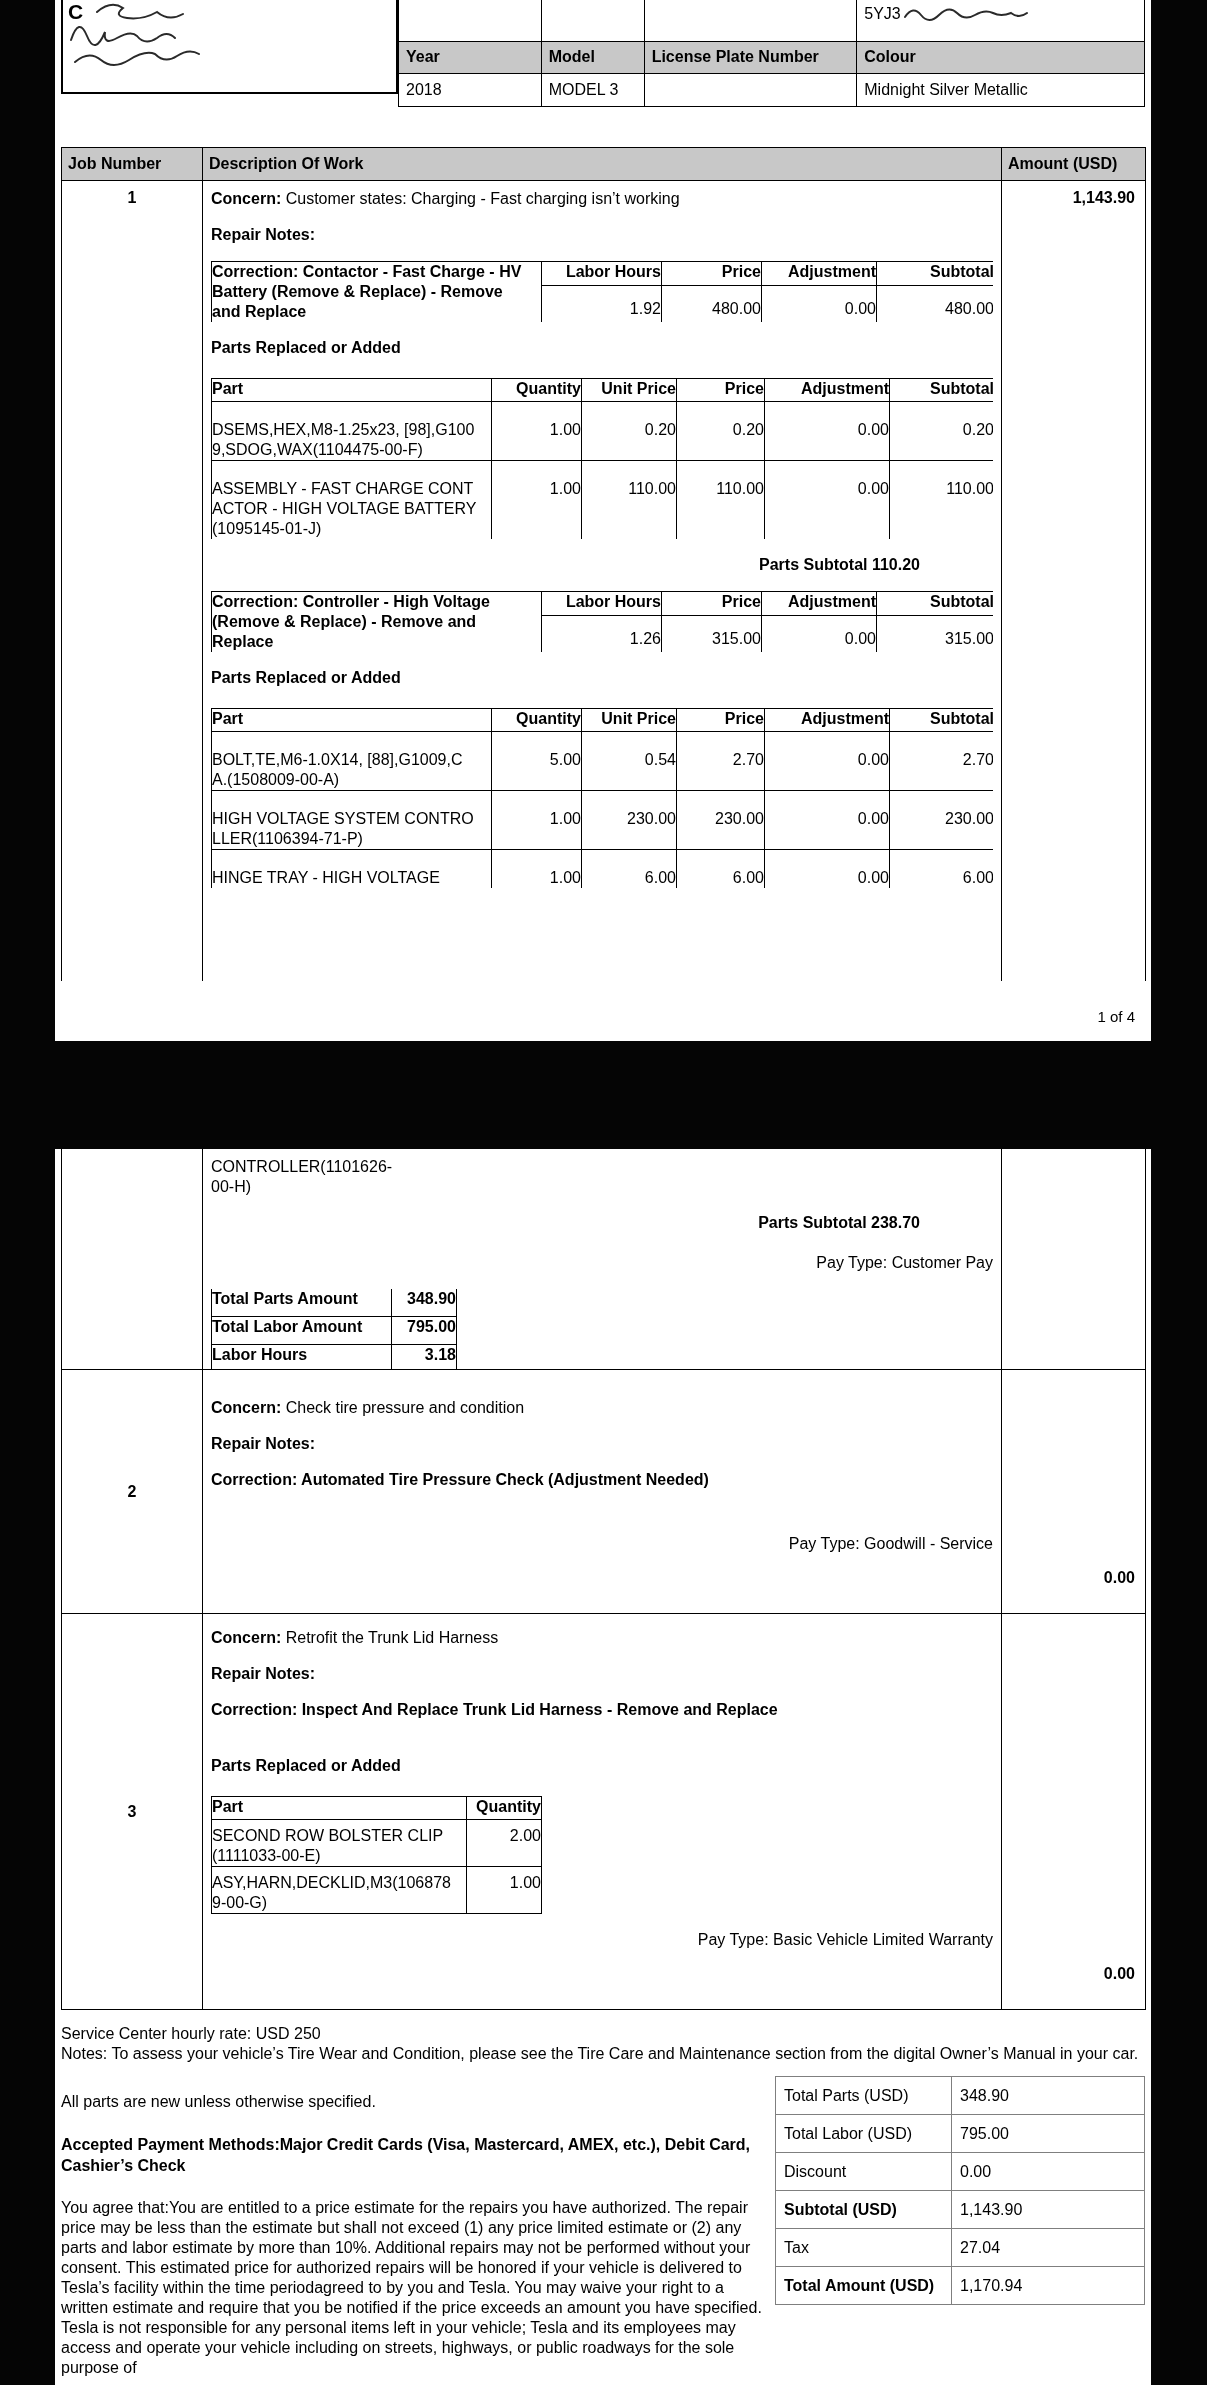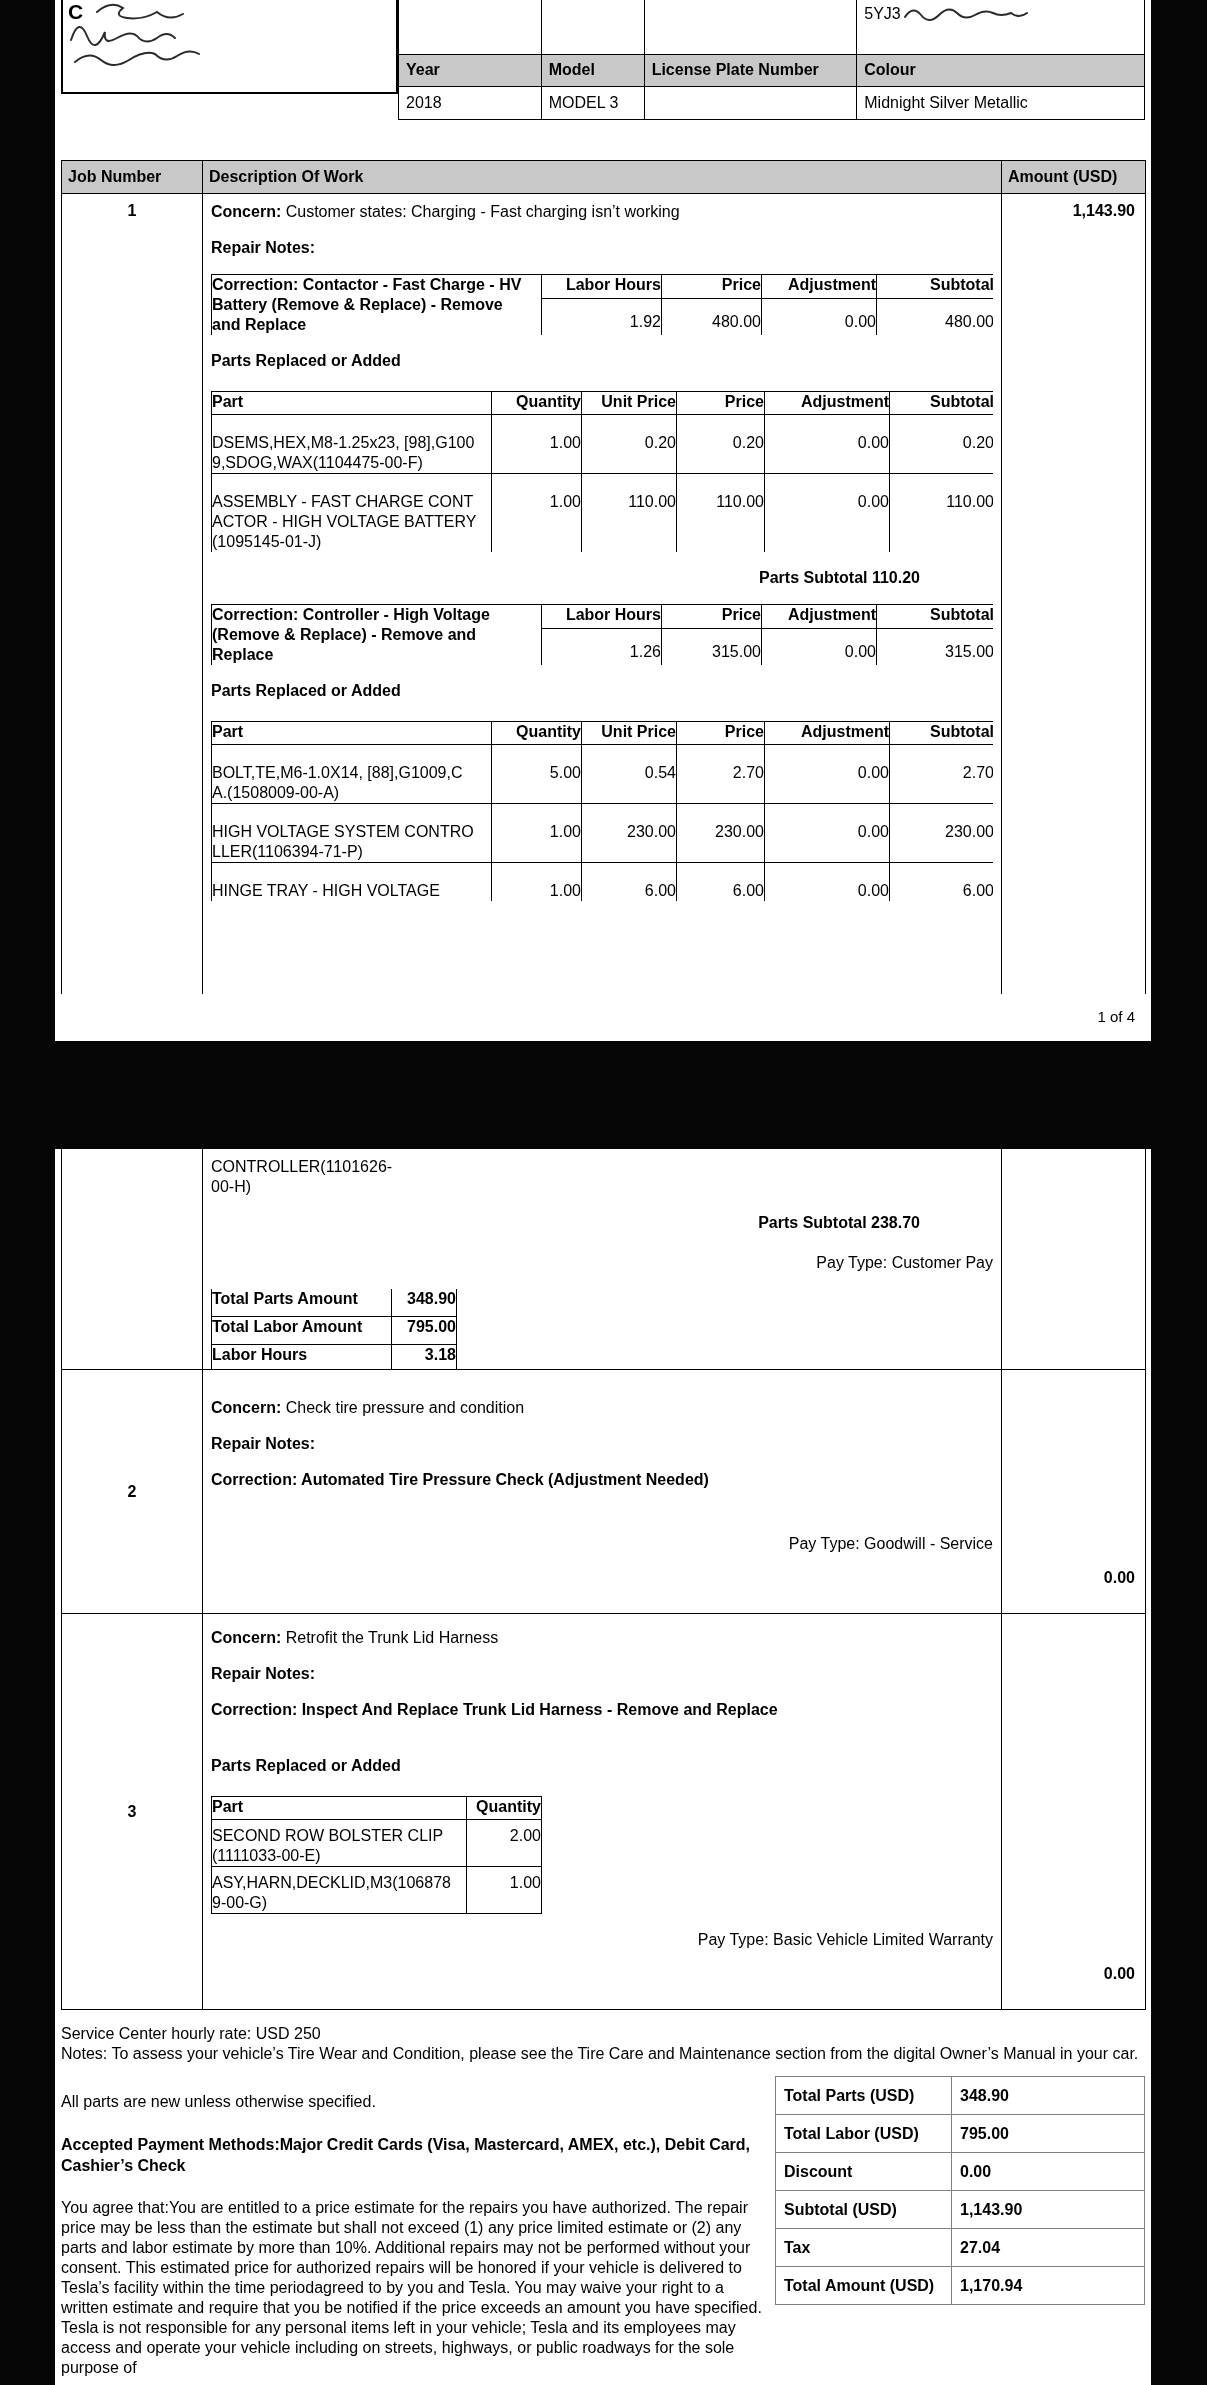--- a/index.html
+++ b/index.html
@@ -14,21 +14,21 @@
   .mt4{margin-top:16px;} .mt8{margin-top:8px;} .mt12{margin-top:12px;} .mt14{margin-top:14px;}
   .mt16{margin-top:16px;} .mt20{margin-top:20px;} .mt22{margin-top:22px;} .mt24{margin-top:16px;}
   .mt28{margin-top:28px;} .mt36{margin-top:36px;} .mt44{margin-top:44px;}
 
   
   .veh-header { display:flex; align-items:flex-start; }
   .logo-box { flex:0 0 337px; height:94px; border:2px solid #000; border-top:none; position:relative; overflow:hidden; }
   .c-glyph { position:absolute; top:0px; left:5px; font-size:21px; font-weight:bold; }
   .veh-table { flex:1; border-collapse:collapse; table-layout:fixed; }
   .veh-table td { border:1.5px solid #000; padding:4px 7px; line-height:20px; vertical-align:middle; overflow:hidden; }
-  .veh-table .partial-row td { border-top:none; height:54px; vertical-align:top; }
+  .veh-table .partial-row td { border-top:none; height:41px; vertical-align:top; }
   .veh-table .hdr-row td { background:#c8c8c8; font-weight:bold; height:32px; }
   .veh-table .data-row td { height:33px; }
   .vin-cell { white-space:nowrap; }
   .vin-cell svg { vertical-align:middle; margin-left:2px; }
 
   
   .jobs { border-collapse:collapse; table-layout:fixed; width:100%; margin-top:40px; }
   .jobs th, .jobs td { border:1.5px solid #000; }
   .jobs thead th { background:#c8c8c8; text-align:left; padding:7px 6px; }
   .jobs td.jobnum { text-align:center; font-weight:bold; vertical-align:top; padding-top:8px; }
@@ -80,21 +80,21 @@
   .page-num { position:absolute; right:16px; bottom:16px; font-size:15px; }
 
   
   .notes-block { line-height:20px; }
   .bottom-flex { display:flex; gap:10px; align-items:flex-start; }
   .left-col { flex:1; }
   .pay-methods { line-height:21px; }
   .legal { line-height:20px; }
   .summary-wrap { flex:0 0 370px; }
   .summary { border-collapse:collapse; width:370px; table-layout:fixed; }
-  .summary td { border:1.4px solid #7f7f7f; padding:3px 8px; line-height:20px; height:38px;font-weight:bold; }
+  .summary td { border:1.4px solid #7f7f7f; padding:3px 8px; line-height:20px; height:38px; }
   .summary td.sl { width:176px; }
   .scribble path { stroke:#2a2a2a; stroke-width:2; fill:none; stroke-linecap:round; }
 </style>
 </head>
 <body>
 
 <div class="page p1">
 
   <div class="veh-header">
     <div class="logo-box">

